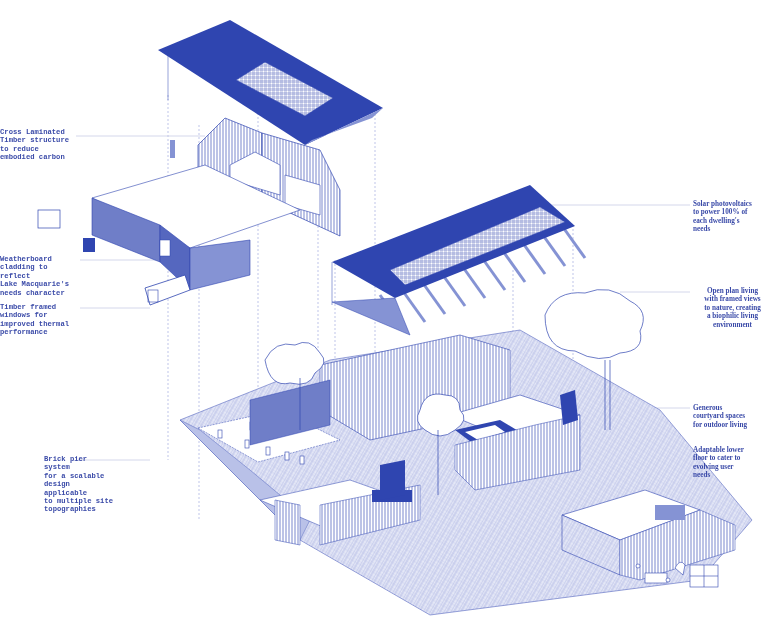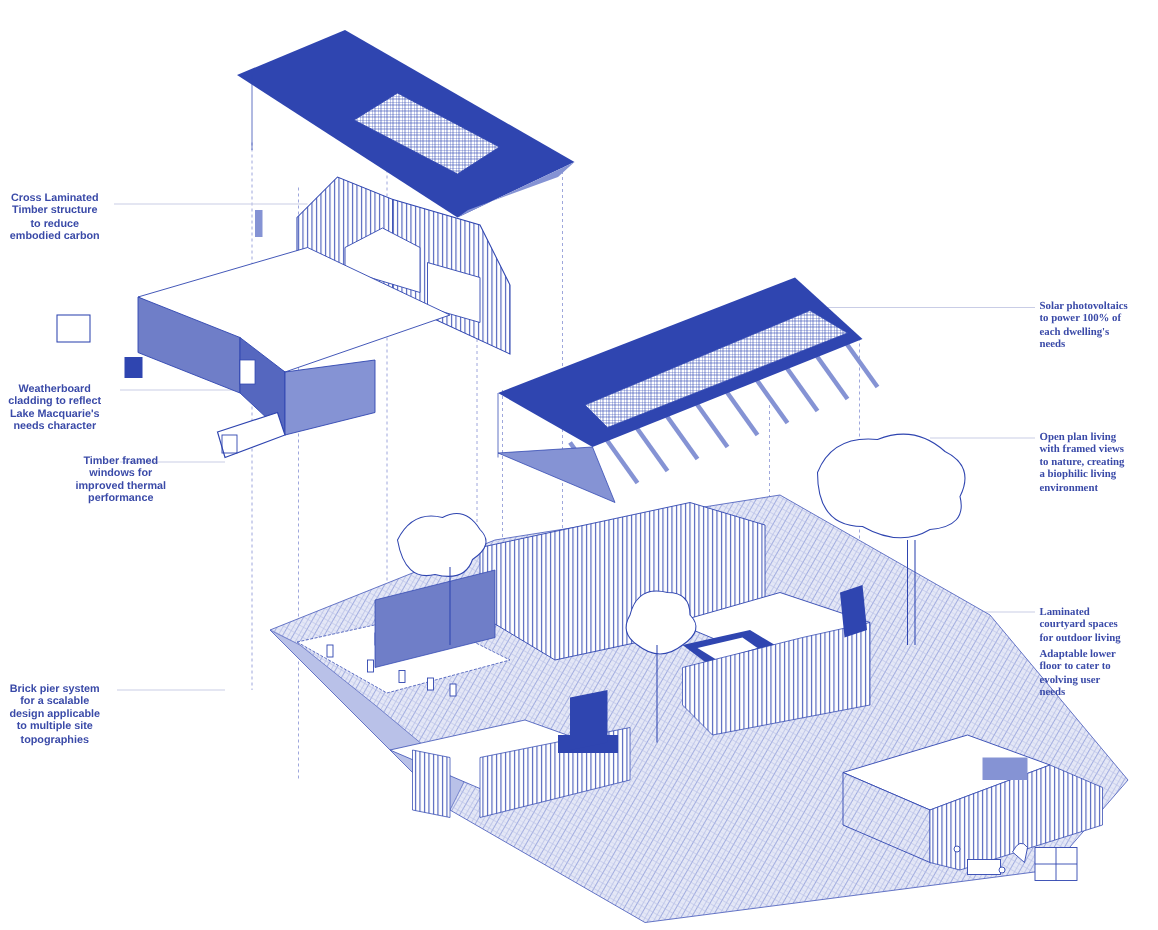--- a/index.html
+++ b/index.html
@@ -1,19 +1,19 @@
 <!DOCTYPE html>
 <html><head>
 <meta charset="utf-8">
 <style>
   html,body{margin:0;padding:0;background:#ffffff;}
   body{width:772px;height:620px;position:relative;overflow:hidden;font-family:"Liberation Sans",sans-serif;}
   #canvas{position:absolute;left:0;top:0;width:772px;height:620px;}
   .label{position:absolute;font-family:"Liberation Sans",sans-serif;font-weight:bold;font-size:7.2px;line-height:8.4px;color:#3a4aa8;white-space:pre-line;}
-  .label.left{text-align:center;}
+  .label.left{text-align:left;font-family:Liberation Mono, monospace;}
   .label.right{text-align:left;font-family:Liberation Serif, serif;}
 </style>
 </head>
 <body>
 
 <svg id="canvas" viewBox="0 0 772 620" xmlns="http://www.w3.org/2000/svg">
   <defs>
     <pattern id="hatch" width="6" height="6" patternUnits="userSpaceOnUse" patternTransform="rotate(30)">
       <rect width="6" height="6" fill="#e4e7f6"></rect>
       <path d="M0 0 L0 6 M3 0 L3 6" stroke="#9aa5dc" stroke-width="0.6"></path>
@@ -160,38 +160,38 @@
 </svg>
 
 <div class="label left" style="left:0;top:128px;width:73px;">Cross Laminated
 Timber structure
 to reduce
 embodied carbon</div>
 <div class="label left" style="left:0;top:255px;width:73px;">Weatherboard
 cladding to reflect
 Lake Macquarie's
 needs character</div>
-<div class="label left" style="left:0;top:303px;width:73px;padding-left:44px;">Timber framed
+<div class="label left" style="left:0;top:303px;width:73px;">Timber framed
 windows for
 improved thermal
 performance</div>
-<div class="label left" style="left:0;top:455px;width:73px;">Brick pier system
+<div class="label left" style="left:0;top:455px;width:73px;padding-left:44px;">Brick pier system
 for a scalable
 design applicable
 to multiple site
 topographies</div>
 
 <div class="label right" style="left:693px;top:200px;width:79px;">Solar photovoltaics
 to power 100% of
 each dwelling's
 needs</div>
-<div class="label right" style="left:693px;top:287px;width:79px;">Open plan living
+<div class="label right" style="left:693px;top:287px;width:79px;text-align:center;">Open plan living
 with framed views
 to nature, creating
 a biophilic living
 environment</div>
-<div class="label right" style="left:693px;top:404px;width:79px;">Laminated
+<div class="label right" style="left:693px;top:404px;width:79px;">Generous
 courtyard spaces
 for outdoor living</div>
-<div class="label right" style="left:693px;top:432px;width:79px;">Adaptable lower
+<div class="label right" style="left:693px;top:446px;width:79px;">Adaptable lower
 floor to cater to
 evolving user
 needs</div>
 
 </body></html>

